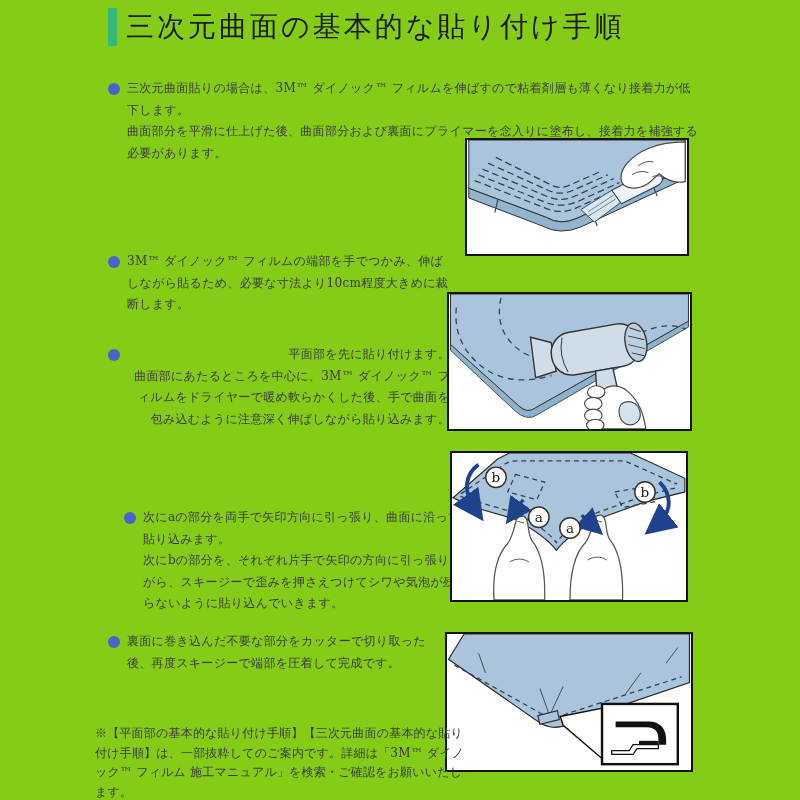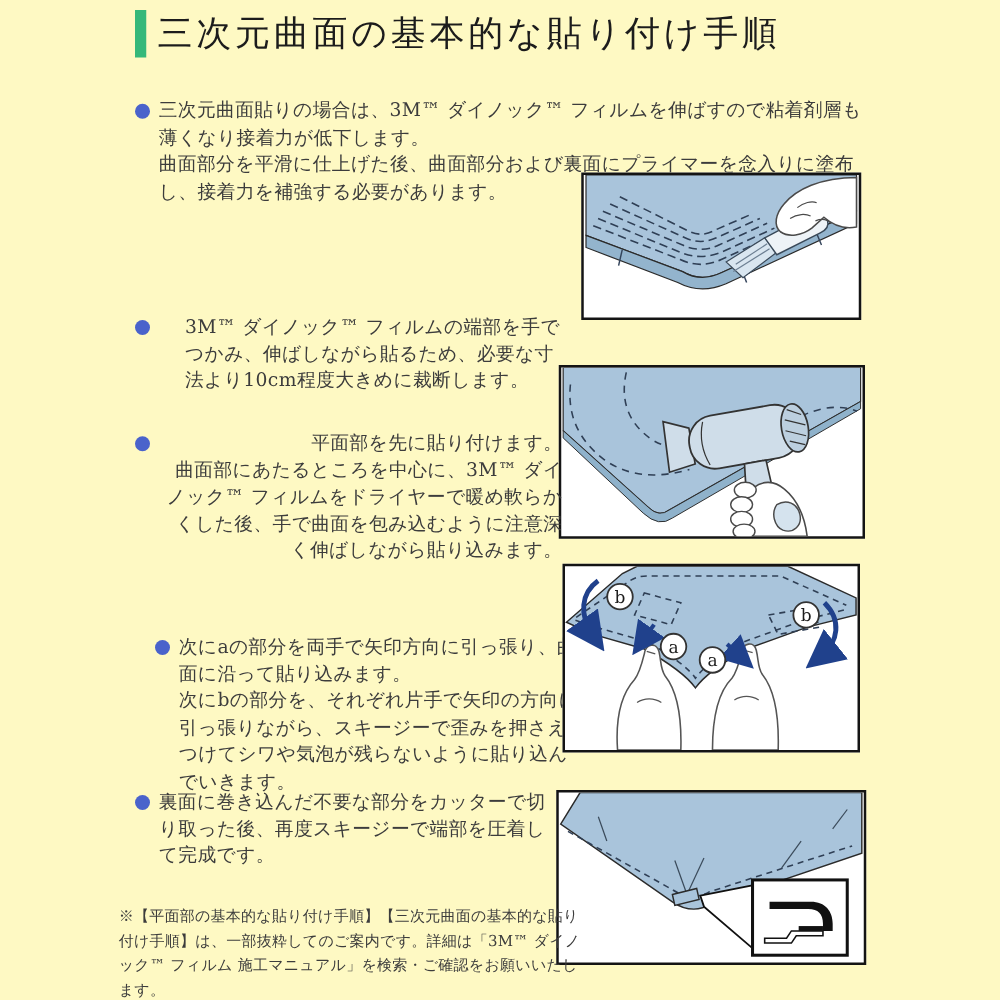--- a/index.html
+++ b/index.html
@@ -1,32 +1,32 @@
 <!DOCTYPE html>
 <html><head>
 <meta charset="utf-8">
 <style>
   html,body{margin:0;padding:0;background:#fff;}
   .page{
-    position:relative;width:800px;height:800px;background:#fef9c3;overflow:hidden;
+    position:relative;width:800px;height:800px;background:#84cc16;overflow:hidden;
     font-family:"DejaVu Serif","Liberation Serif",serif;color:#3c3c3c;
   }
   
   .title-row{position:absolute;left:108px;top:8px;display:flex;align-items:stretch;}
   .accent-bar{width:9px;background:#35b87a;margin-right:9px;}
   .page-title{
     margin:0;font-size:28px;font-weight:500;color:#1c1c1c;letter-spacing:3px;
     line-height:38px;white-space:nowrap;
   }
   
   .step{position:absolute;display:flex;align-items:flex-start;}
   .dot{flex:0 0 auto;width:12px;height:12px;border-radius:50%;
        background:#4a63cb;margin:5px 7px 0 0;}
   .step-text{
-    margin:0;font-size:15px;line-height:21.5px;letter-spacing:0.3px;
+    margin:0;font-size:12px;line-height:21.5px;letter-spacing:0.3px;
     white-space:pre-line;
   }
   
   .figure{position:absolute;border:2px solid #141414;background:#ffffff;box-sizing:border-box;}
   .figure svg{display:block;width:100%;height:100%;}
   
   .footnote{
     position:absolute;left:95px;top:724px;width:372px;margin:0;
     font-size:12px;line-height:19.5px;letter-spacing:0.2px;white-space:pre-line;
   }
@@ -72,21 +72,21 @@
       <path d="M148 52 L186 32 Q194 28 198 34 L200 38 Q202 44 194 48 L158 66 Z" fill="#eef3f7" stroke="#3a4a5a" stroke-width="1.2"></path>
       <path d="M224 2 C194 2 174 12 164 24 C157 32 155 42 161 47 C168 52 179 50 187 44 L197 35 C205 42 214 45 224 43 Z" fill="#ffffff" stroke="#4a4a4a" stroke-width="1.3"></path>
       <g fill="none" stroke="#4a4a4a" stroke-width="1">
         <path d="M175 27 C180 23 187 21 191 23"></path>
         <path d="M169 36 C175 32 182 32 186 34"></path>
         <path d="M190 38 C195 36 200 37 203 40"></path>
       </g>
     </svg>
   </figure>
 
-  <div class="step" style="left:108px;top:251px;width:342px;gap:21px;">
+  <div class="step" style="left:108px;top:251px;width:342px;">
     <span class="dot"></span>
     <p class="step-text">3M™ ダイノック™ フィルムの端部を手でつかみ、伸ばしながら貼るため、必要な寸法より10cm程度大きめに裁断します。</p>
   </div>
 
   <figure class="figure" style="left:447px;top:292px;width:245px;height:139px;margin:0;">
     <svg viewBox="0 0 245 139">
       <path d="M0 0 H245 V28 L88 117 Q79 124 70 115 L0 52 Z" fill="#a9c4db" stroke="#2b2b2b" stroke-width="1"></path>
       <path d="M0 52 L70 115 Q79 124 88 117 L245 28 V34 L90 124 Q79 132 66 120 L0 58 Z" fill="#8fb2cb" stroke="#2b2b2b" stroke-width="0.8"></path>
       <g fill="none" stroke="#2f3f55" stroke-width="1.3" stroke-dasharray="6 5">
         <path d="M6 14 Q2 52 34 76 Q62 96 104 84"></path>

